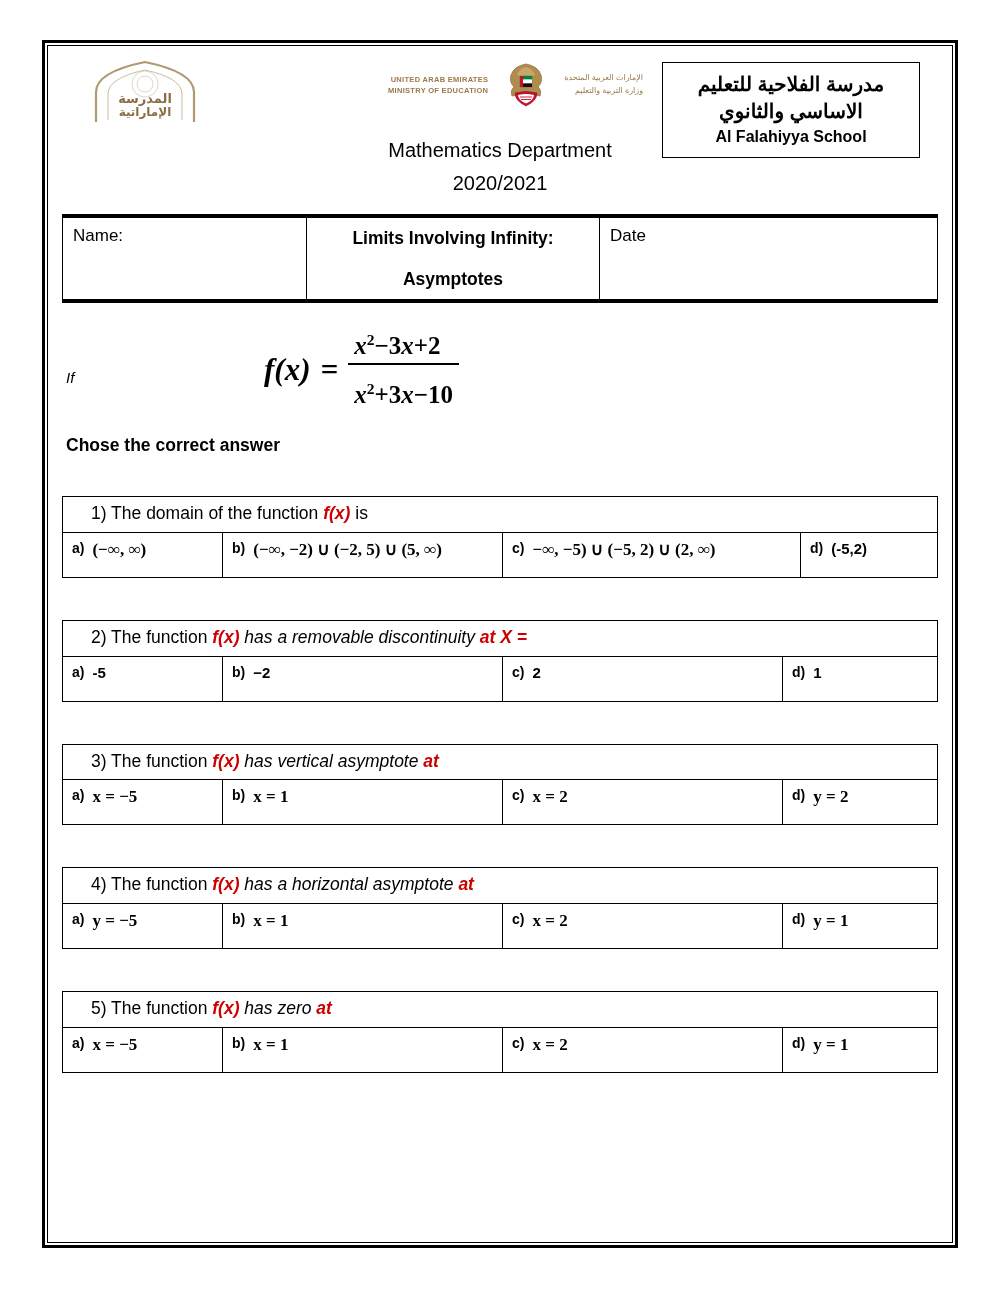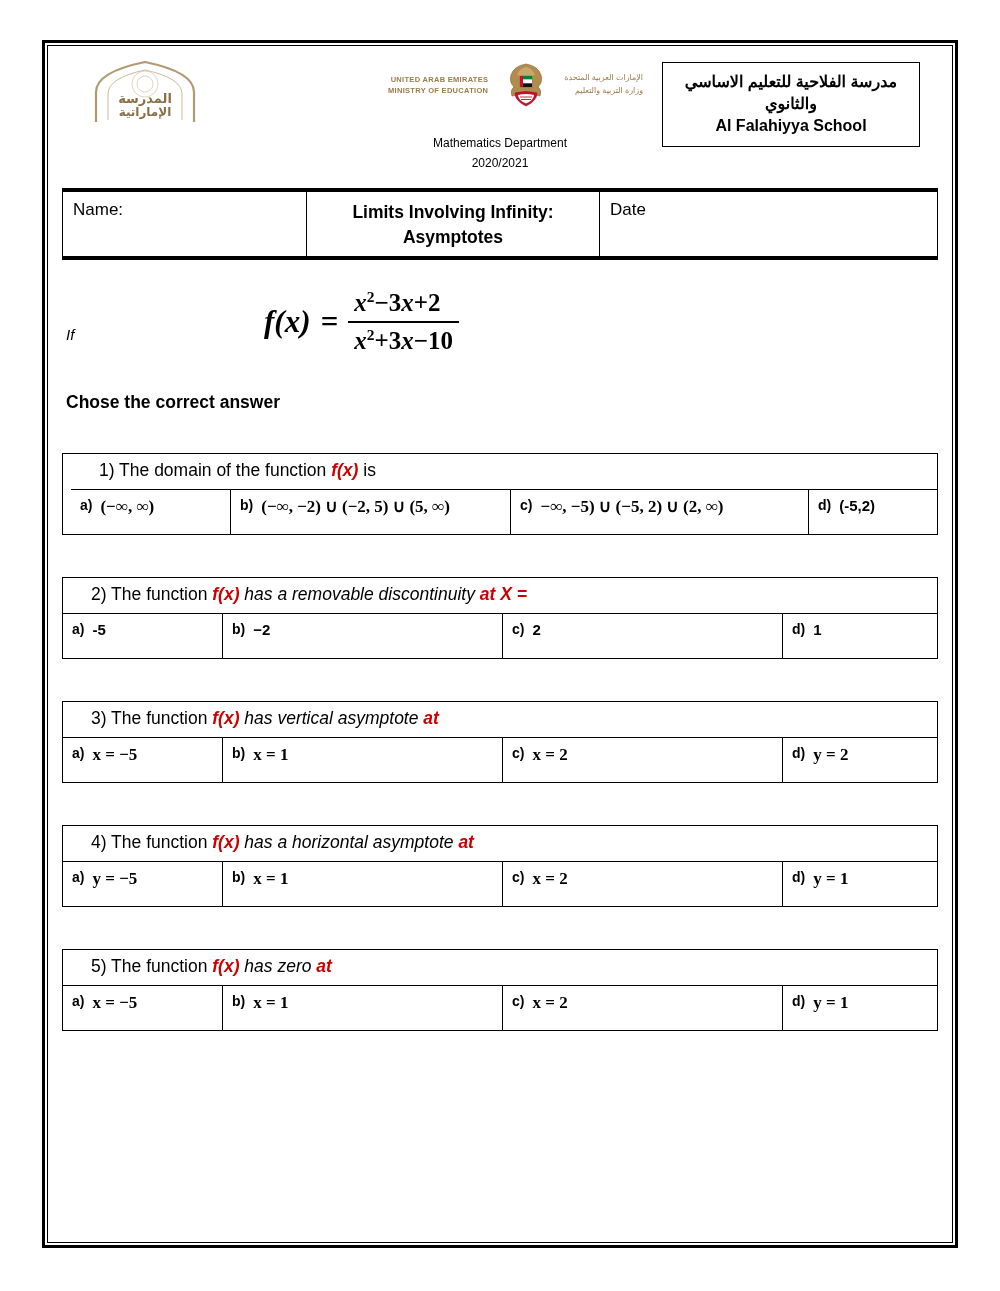--- a/index.html
+++ b/index.html
@@ -76,34 +76,34 @@
     right: 32px;
     top: 16px;
     width: 258px;
     border: 1.5px solid #000;
     padding: 8px 6px 9px;
     text-align: center;
     box-sizing: border-box;
     background: #fff;
   }
   .school-ar {
-    font-size: 16px;
+    font-size: 20px;
     font-weight: bold;
     direction: rtl;
     line-height: 1.35;
   }
   .school-en {
     font-size: 16px;
     font-weight: bold;
     line-height: 1.45;
   }
 
   .dept-title {
     text-align: center;
-    font-size: 12px;
+    font-size: 20px;
     line-height: 1.65;
     margin-top: -4px;
   }
 
   
   .info-table {
     margin: 14px 14px 0 14px;
     border-top: 4px solid #000;
     border-bottom: 4px solid #000;
     display: flex;
@@ -120,20 +120,21 @@
     justify-content: flex-start;
   }
   .info-name { width: 245px; border-right: 1.5px solid #000; }
   .info-topic {
     width: 293px;
     text-align: center;
     font-weight: bold;
     font-size: 17.5px;
     line-height: 1.45;
     border-left: none;
+    gap: 16px;
   }
   .info-date { flex: 1; border-left: none; }
   .info-plain { font-size: 17px; }
 
   
   .func-row {
     position: relative;
     height: 108px;
     margin-top: 20px;
   }
@@ -157,38 +158,38 @@
     font-size: 31px;
   }
   .frac {
     display: inline-flex;
     flex-direction: column;
     align-items: flex-start;
     font-size: 25px;
     font-style: normal;
   }
   .frac .num { padding: 0 6px 3px; }
-  .frac .den { padding: 3px 6px 0; border-top: 2.5px solid #000; }
+  .frac .den { padding: 15px 6px 0; border-top: 2.5px solid #000; }
   .frac i { font-style: italic; }
   .frac sup { font-size: 0.62em; vertical-align: super; }
 
   .chose {
     font-size: 17.5px;
     margin: 4px 0 0 18px;
     font-weight: bold;
   }
 
   
   .q-block {
     margin: 0 14px;
     border: 1.2px solid #000;
     box-sizing: border-box;
   }
   .q-spacer { height: 42px; }
-  .q-first { margin-top: 40px; padding-left: 8px; }
+  .q-first { margin-top: 40px; }
 
   .q-stem {
     font-size: 17.5px;
     padding: 6px 8px 7px 28px;
     border-bottom: 1.2px solid #000;
     line-height: 1.25;
   }
   .q-stem .em { font-style: italic; }
   .red {
     color: #CC0000;

